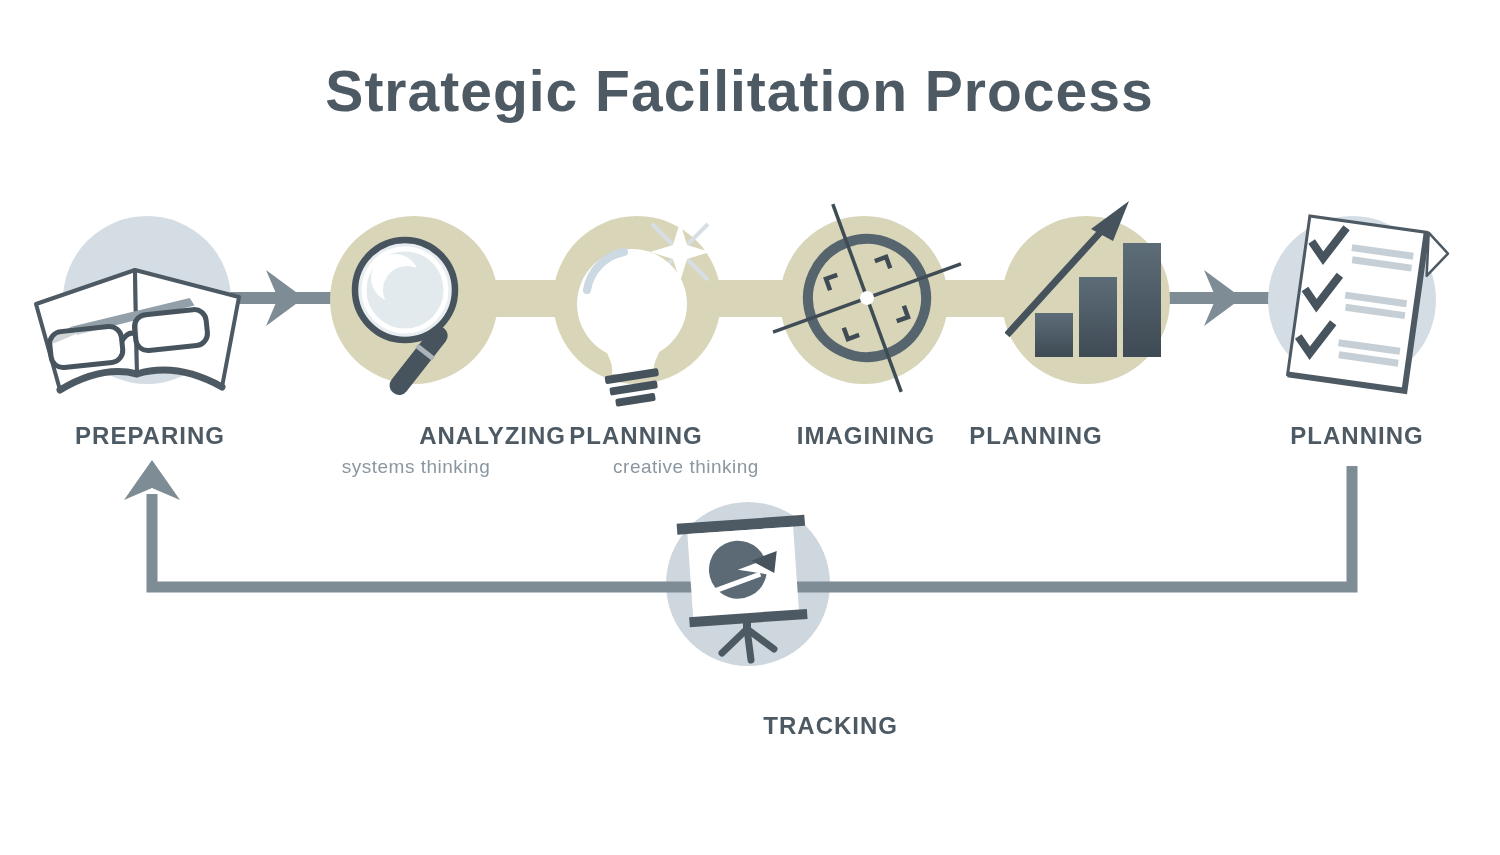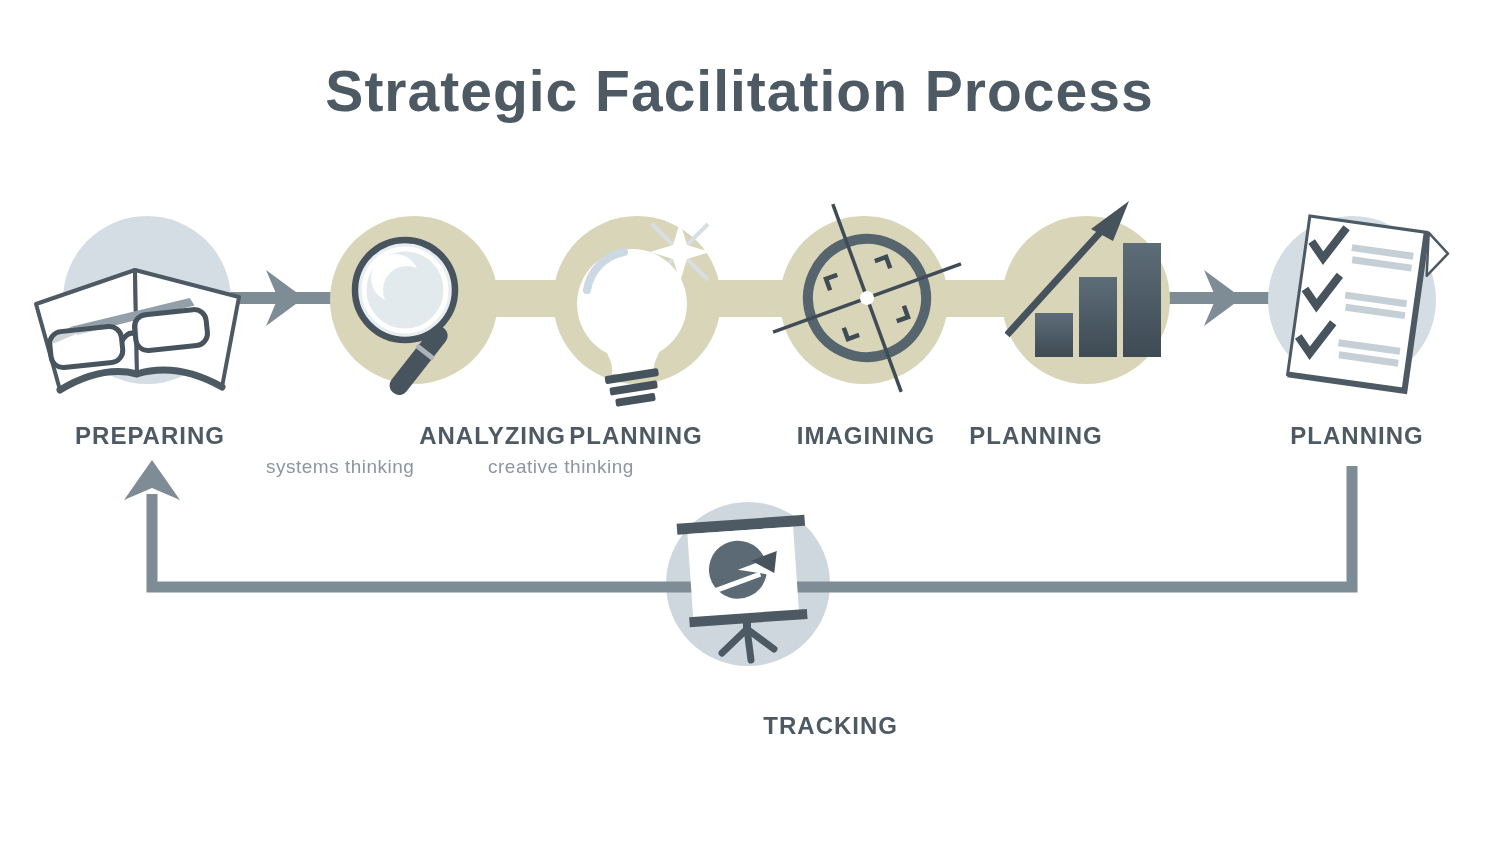--- a/index.html
+++ b/index.html
@@ -19,21 +19,21 @@
   .band{position:absolute;background:#d8d5b8;z-index:1;}
   .conn{position:absolute;z-index:1;}
   .circle{z-index:2;}
   .loop{position:absolute;z-index:3;}
   .icon{position:absolute;z-index:4;}
   .stage-label{
     position:absolute;width:300px;text-align:center;z-index:5;
     font-size:24px;font-weight:bold;color:#4d5a64;letter-spacing:1px;
   }
   .stage-sub{
-    position:absolute;width:300px;text-align:left;z-index:5;
+    position:absolute;width:300px;text-align:center;z-index:5;
     font-size:19px;font-weight:normal;color:#8a97a1;letter-spacing:0.5px;
   }
 </style>
 </head>
 <body>
 
 <div class="canvas">
 
   <div class="title">Strategic Facilitation Process</div>
 
@@ -165,20 +165,20 @@
       <path d="M75,124 L50,148"></path>
       <path d="M75,124 L102,144"></path>
       <path d="M75,124 L79,155"></path>
     </g>
   </svg>
 
   <div class="stage-label" style="left:-32px;top:422px;">PREPARING</div>
   <div class="stage-label" style="left:234px;top:422px;text-align:right;">ANALYZING</div>
   <div class="stage-sub" style="left:234px;top:456px;">systems thinking</div>
   <div class="stage-label" style="left:454px;top:422px;">PLANNING</div>
-  <div class="stage-sub" style="left:432px;top:456px;padding-left:24px;">creative thinking</div>
+  <div class="stage-sub" style="left:480px;top:456px;padding-left:24px;">creative thinking</div>
   <div class="stage-label" style="left:684px;top:422px;">IMAGINING</div>
   <div class="stage-label" style="left:854px;top:422px;">PLANNING</div>
   <div class="stage-label" style="left:1175px;top:422px;">PLANNING</div>
 
   <div class="stage-label" style="left:566px;top:712px;text-align:right;">TRACKING</div>
 
 </div>
 
 </body></html>

